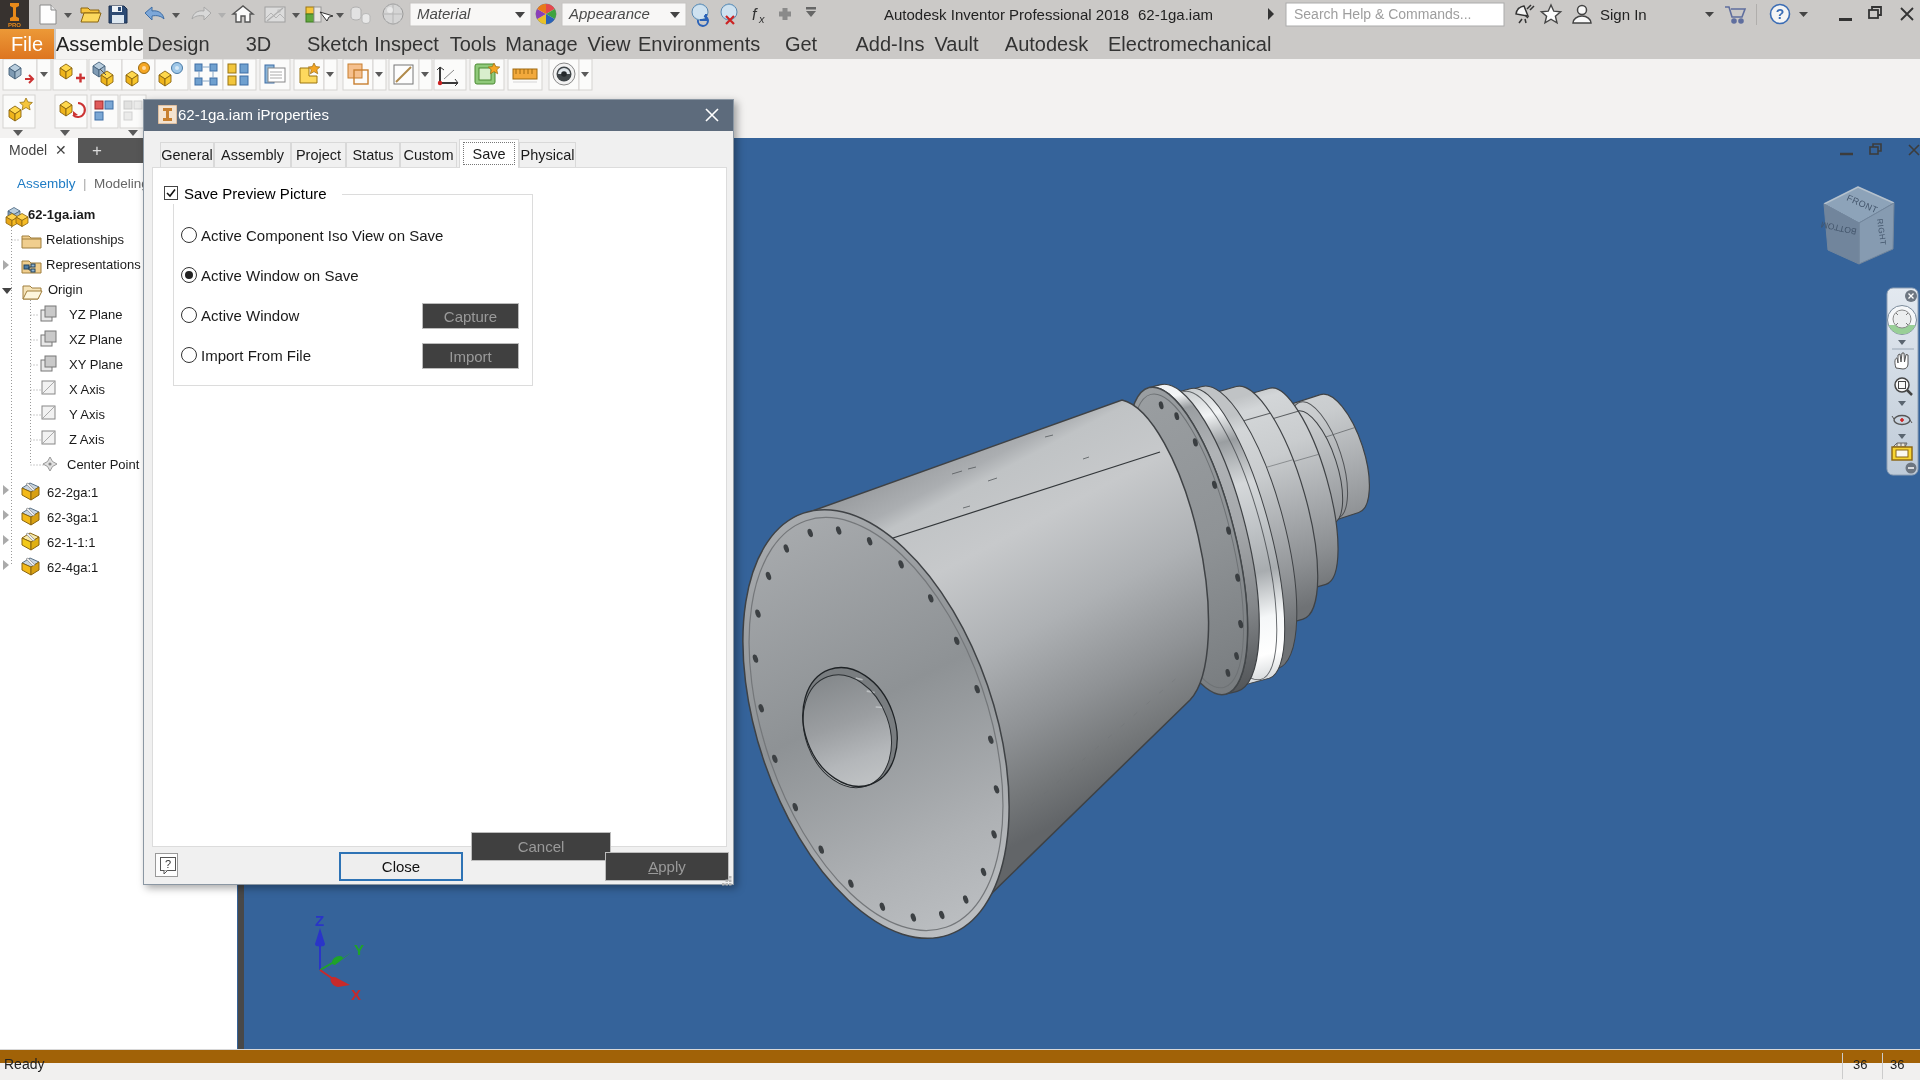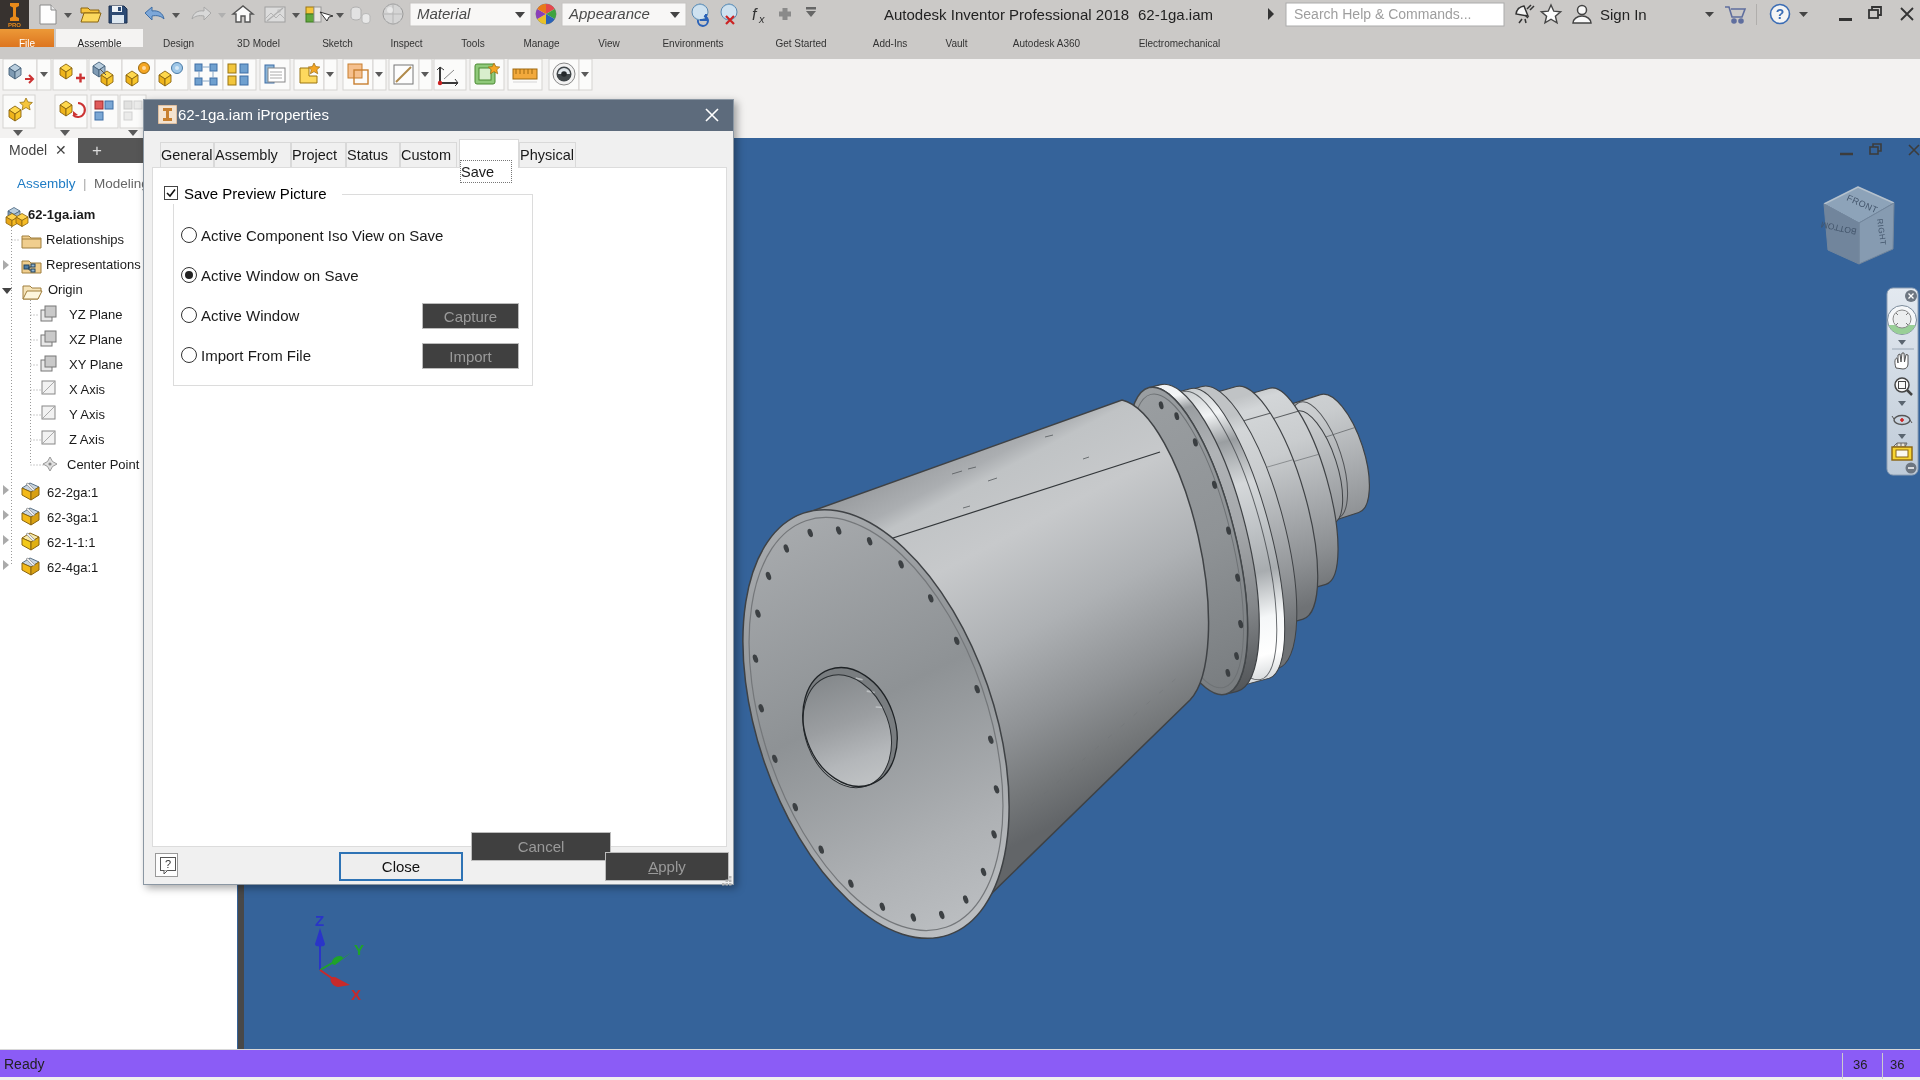--- a/index.html
+++ b/index.html
@@ -2,36 +2,36 @@
 <html><head>
 <meta charset="utf-8">
 <style>
 *{margin:0;padding:0;box-sizing:border-box}
 html,body{width:1920px;height:1080px;overflow:hidden}
 body{font-family:"Liberation Sans",sans-serif;background:#f1f0ef;position:relative}
 .abs{position:absolute}
 
 #titlebar{left:0;top:0;width:1920px;height:29px;background:#cbc9c7}
 #tabsrow{left:0;top:29px;width:1920px;height:30px;background:#cbc9c7}
-.rtab{position:absolute;top:0;height:18px;line-height:30px;font-size:10px;color:#333;text-align:center}
+.rtab{position:absolute;top:0;height:30px;line-height:30px;font-size:20px;color:#333;text-align:center}
 .rtab.active{background:#f4f3f2;color:#222}
 #filetab{left:0;width:54px;background:linear-gradient(#ec9937,#dd7520);color:#fff}
 #ribbon{left:0;top:59px;width:1920px;height:79px;background:#f3f2f1}
 
 #leftpanel{left:0;top:138px;width:237px;height:911px;background:#fff}
 #panelhead{position:absolute;left:0;top:0;width:237px;height:25px;background:#565656}
 #modeltab{position:absolute;left:0;top:0;width:78px;height:25px;background:#fff;color:#444;font-size:14px;line-height:25px;padding-left:9px}
 
 #viewport{left:237px;top:138px;width:1683px;height:911px;background:#35639a;overflow:hidden}
 
-#statusbar{left:0;top:1049px;width:1920px;height:28px;background:#8b5cf6;border-top:1px solid #d8d8d8;font-size:13px;color:#222}
+#statusbar{left:0;top:1049px;width:1920px;height:14px;background:#a16207;border-top:1px solid #d8d8d8;font-size:13px;color:#222}
 
 #dialog{left:143px;top:99px;width:591px;height:786px;background:#f0f0f0;border:1px solid #8b97a3;box-shadow:3px 3px 8px rgba(0,0,0,.35)}
 #dlgtitle{position:absolute;left:0;top:0;width:100%;height:31px;background:#5d6b7c;color:#fff;font-size:15px;line-height:29px}
-.dtab{position:absolute;top:42px;height:25px;background:#f0f0f0;border:1px solid #d9d9d9;border-bottom:none;font-size:14.5px;color:#1a1a1a;line-height:25px}
+.dtab{position:absolute;top:42px;height:25px;background:#f0f0f0;border:1px solid #d9d9d9;border-bottom:none;font-size:14.5px;color:#1a1a1a;text-align:center;line-height:25px}
 .dtab.active{top:39px;height:29px;background:#fff;z-index:3}
 #dlgpanel{position:absolute;left:8px;top:67px;width:575px;height:680px;background:#fff;border:1px solid #dcdcdc}
 .radio{position:absolute;width:16px;height:16px;border:1px solid #333;border-radius:50%;background:#fff}
 .rlabel{position:absolute;font-size:15px;color:#1a1a1a}
 .dbtn{position:absolute;width:124px;height:28px;font-size:15px;text-align:center;line-height:26px}
 .disabled{background:#404040;border:1px solid #bcbcbc;color:#9a9a9a}
 </style>
 </head>
 <body>
 <div class="abs" id="titlebar">
@@ -687,21 +687,21 @@
     <span style="margin-left:34px">62-1ga.iam iProperties</span>
     <svg width="14" height="14" style="position:absolute;right:14px;top:8px">
         <path d="M1 1 L13 13 M13 1 L1 13" stroke="#fff" stroke-width="1.6"></path>
       </svg>
   </div>
   <div class="dtab" style="left:16px;width:54px">General</div>
   <div class="dtab" style="left:70px;width:77px">Assembly</div>
   <div class="dtab" style="left:147px;width:55px">Project</div>
   <div class="dtab" style="left:202px;width:54px">Status</div>
   <div class="dtab" style="left:256px;width:57px">Custom</div>
-  <div class="dtab active" style="left:315px;width:60px"><span style="display:inline-block;width:52px;height:23px;margin-top:20px;border:1px dotted #777;line-height:23px">Save</span></div>
+  <div class="dtab active" style="left:315px;width:60px"><span style="display:inline-block;width:52px;height:23px;margin-top:2px;border:1px dotted #777;line-height:23px">Save</span></div>
   <div class="dtab" style="left:375px;width:57px">Physical</div>
   <div id="dlgpanel">
 
     <div style="position:absolute;left:20px;top:26px;width:360px;height:192px;border:1px solid #dcdcdc"></div>
 
     <div style="position:absolute;left:11px;top:16px;width:178px;height:20px;background:#fff">
       <svg width="15" height="15" style="position:absolute;left:0;top:2px">
           <rect x="0.5" y="0.5" width="13" height="13" fill="#fff" stroke="#444"></rect>
           <path d="M3 7 L6 10 L11 3.5" stroke="#111" stroke-width="1.6" fill="none"></path>
         </svg>

